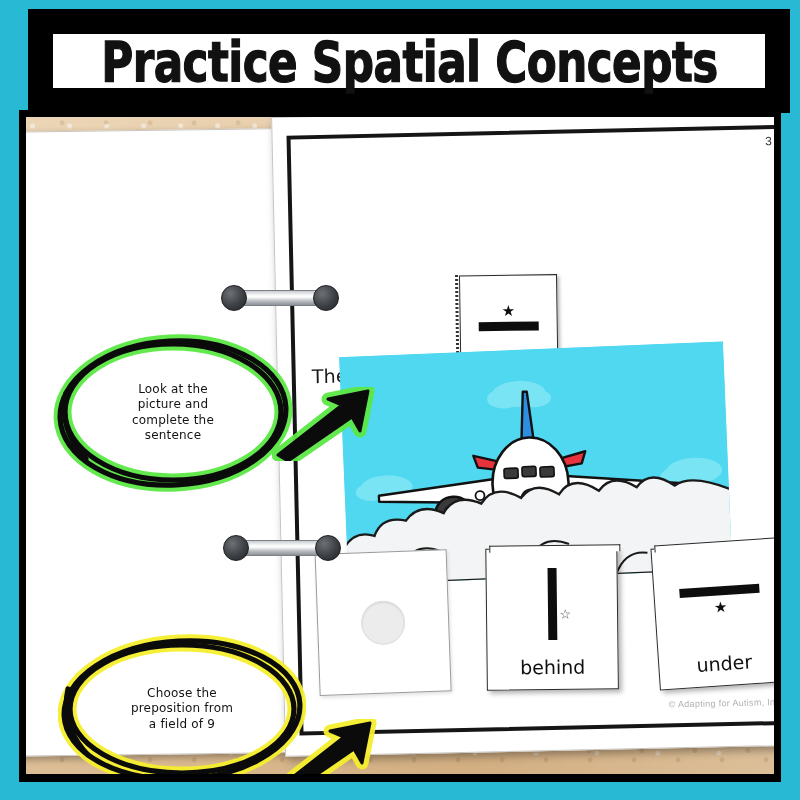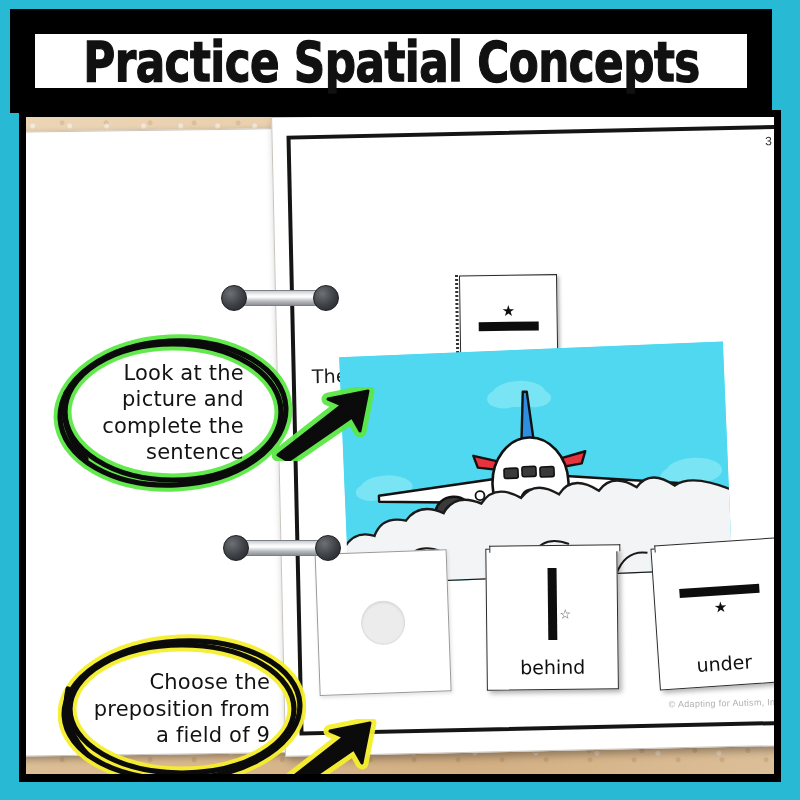--- a/index.html
+++ b/index.html
@@ -13,21 +13,21 @@
   
   #stage {
     position: relative;
     width: 800px; height: 800px;
     background: #28b9d4;
   }
 
   
   #title-plate {
     position: absolute;
-    left: 10px; top: 9px;
+    left: 28px; top: 9px;
     width: 762px; height: 104px;
     background: #000;
     padding: 25px;
   }
   #title-inner {
     width: 100%; height: 100%;
     background: #ffffff;
     display: flex;
     align-items: center;
     justify-content: center;
@@ -266,28 +266,27 @@
 
   
   .callout {
     position: absolute;
     z-index: 8;
     display: flex; align-items: center; justify-content: center;
     text-align: center;
   }
   .callout-text {
     font-family: "DejaVu Sans", sans-serif;
-    font-size: 21px;
+    font-size: 12px;
     line-height: 1.26;
     color: #131313;
     letter-spacing: .2px;
     z-index: 3;
     position: relative;
     white-space: pre-line;
-    text-align: right;
   }
   .scribble { position:absolute; inset:-12px; z-index:2; pointer-events:none; }
 
   #callout-green { left: 38px; top: 228px; width: 218px; height: 135px; }
   #callout-yellow{ left: 44px; top: 528px; width: 224px; height: 128px; }
 
   .arrow-svg { position:absolute; z-index: 9; pointer-events:none; }
   #arrow-green  { left: 246px; top: 270px; }
   #arrow-yellow { left: 248px; top: 602px; }
 </style>

